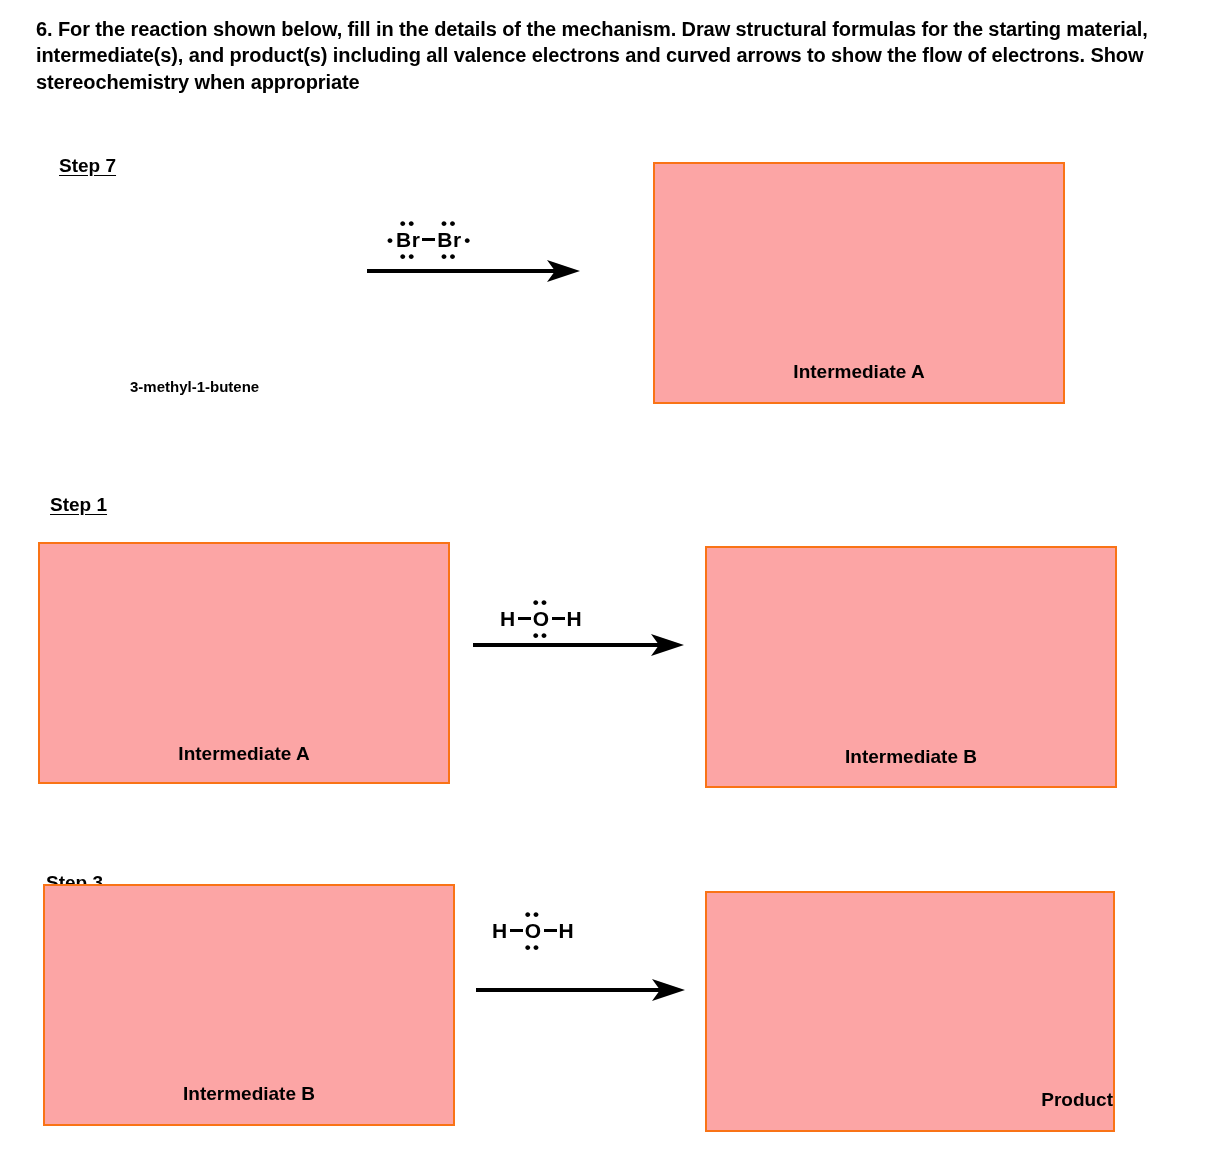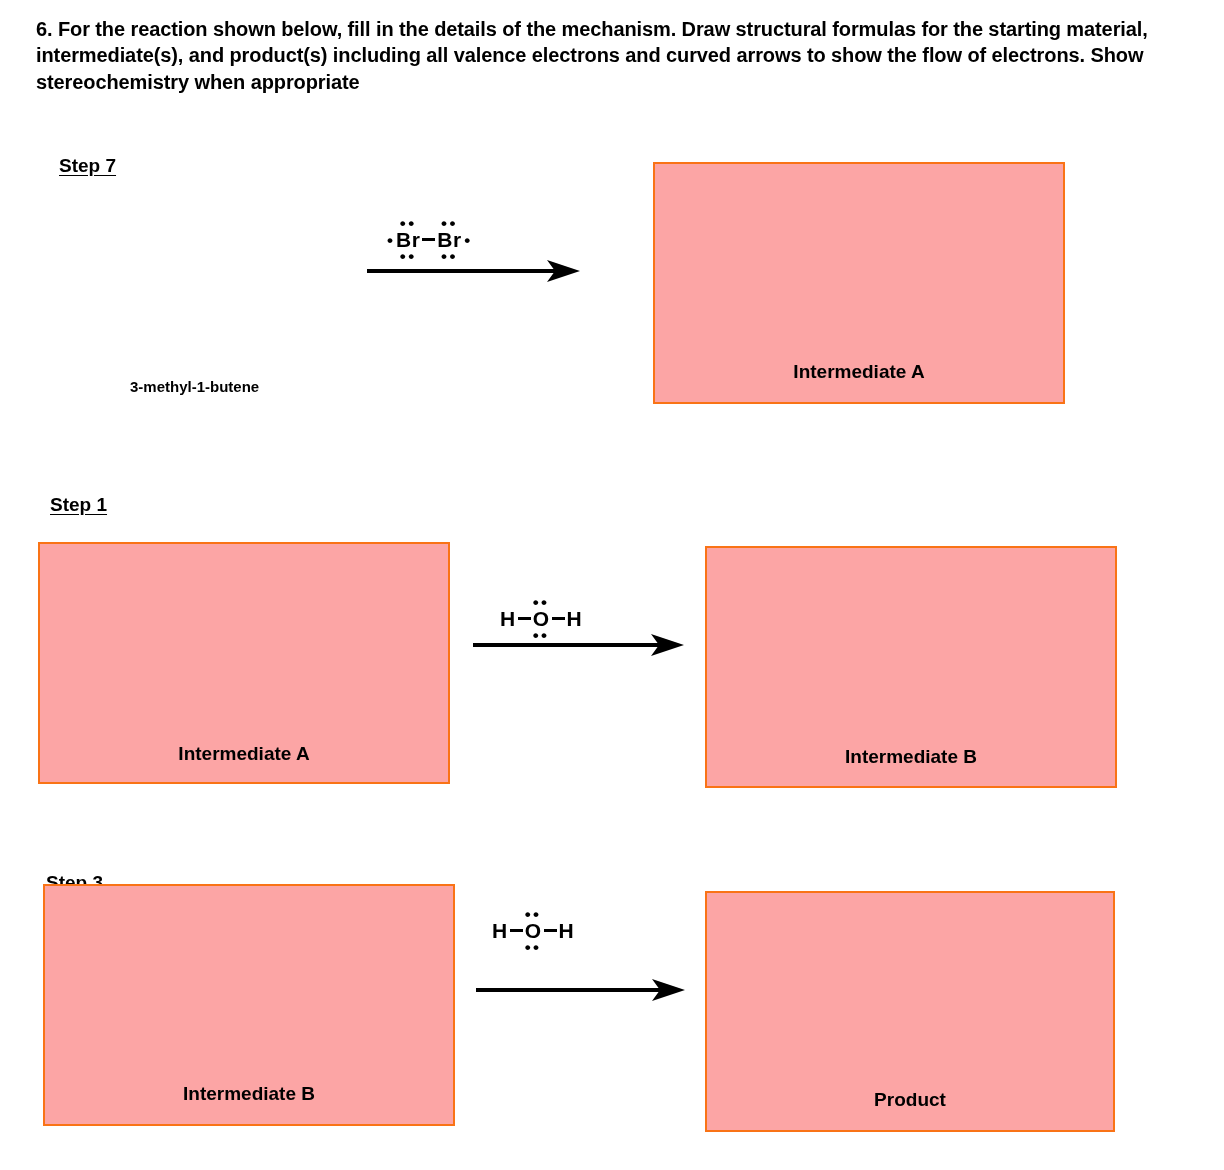--- a/index.html
+++ b/index.html
@@ -65,21 +65,21 @@
   #box-intermediate-a-step2 { left: 38px; top: 542px; width: 412px; height: 242px; }
   #box-intermediate-a-step2 .box-label { bottom: 17px; }
 
   #box-intermediate-b-step2 { left: 705px; top: 546px; width: 412px; height: 242px; }
   #box-intermediate-b-step2 .box-label { bottom: 18px; }
 
   #box-intermediate-b-step3 { left: 43px; top: 884px; width: 412px; height: 242px; }
   #box-intermediate-b-step3 .box-label { bottom: 19px; }
 
   #box-product-step3 { left: 705px; top: 891px; width: 410px; height: 241px; }
-  #box-product-step3 .box-label { bottom: 19px; }
+  #box-product-step3 .box-label { bottom: 19px; text-align: right; }
 
   
   .reagent {
     position: absolute;
     white-space: nowrap;
     font-size: 21px;
     font-weight: bold;
     letter-spacing: 0.5px;
     font-family: "Liberation Sans", sans-serif;
   }

